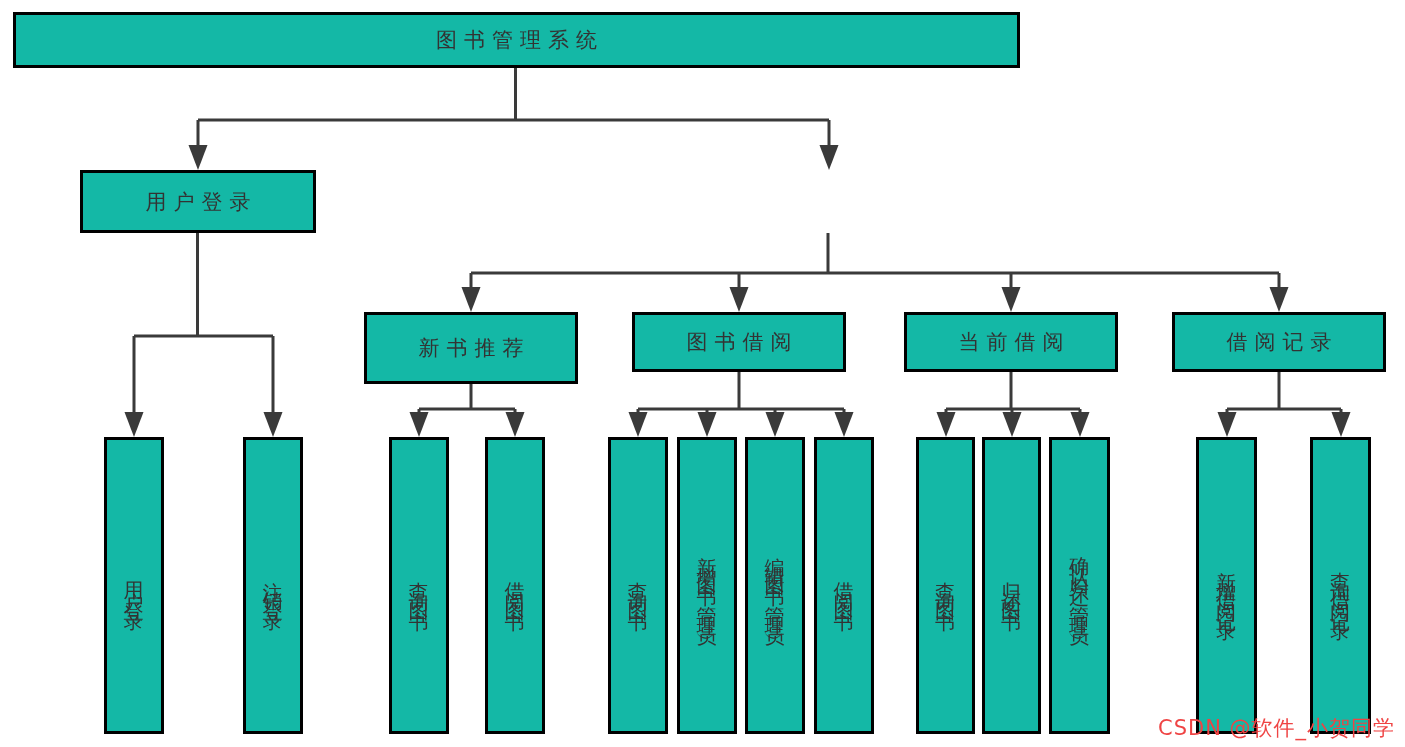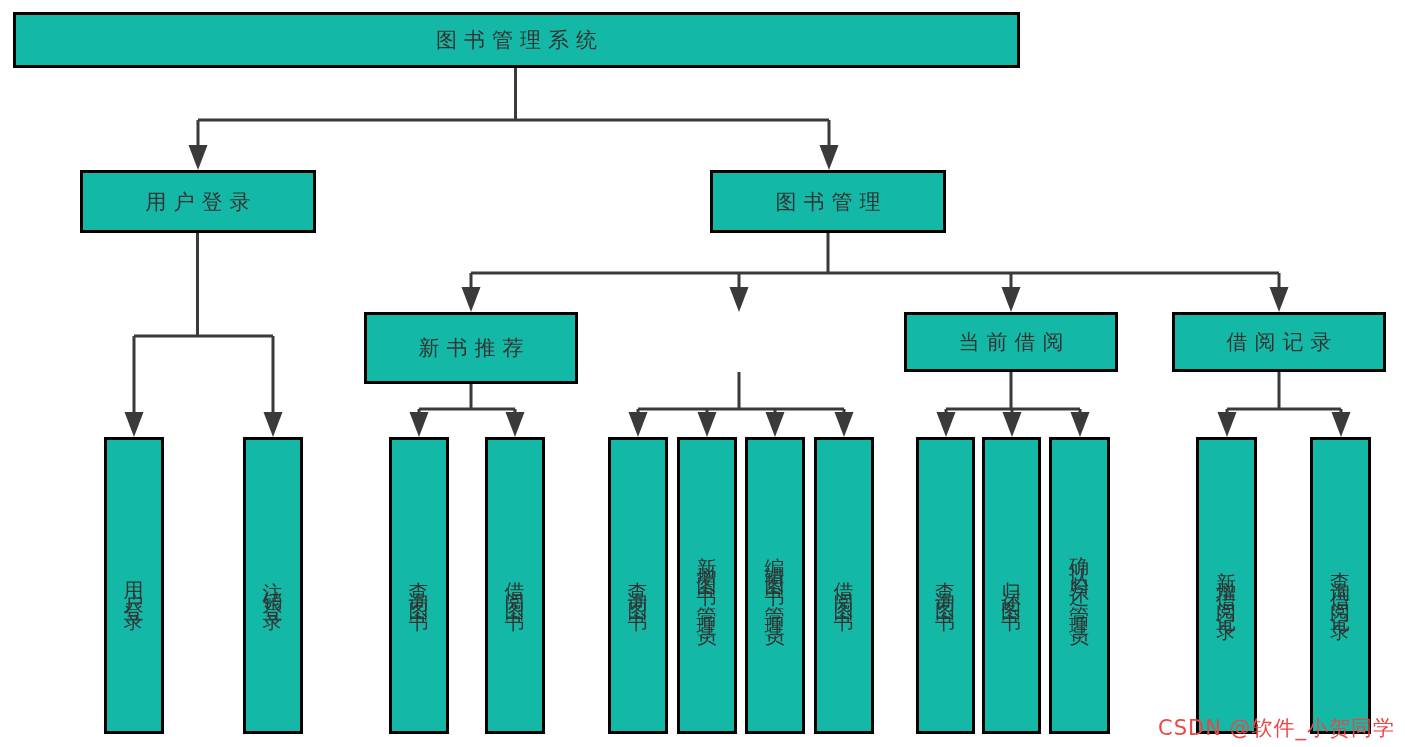--- a/index.html
+++ b/index.html
@@ -101,26 +101,26 @@
     </g>
   </svg>
 
   <div class="node" style="left:13px;top:12px;width:1007px;height:56px">
     <span class="htext">图书管理系统</span>
   </div>
 
   <div class="node" style="left:80px;top:170px;width:236px;height:63px">
     <span class="htext">用户登录</span>
   </div>
-  <div class="node" style="left:710px;top:170px;width:236px;height:63px">
-    <span class="htext">图书管理</span>
-  </div>
 
   <div class="node" style="left:364px;top:312px;width:214px;height:72px">
     <span class="htext">新书推荐</span>
+  </div>
+  <div class="node" style="left:632px;top:312px;width:214px;height:60px">
+    <span class="htext">图书借阅</span>
   </div>
   <div class="node" style="left:904px;top:312px;width:214px;height:60px">
     <span class="htext">当前借阅</span>
   </div>
   <div class="node" style="left:1172px;top:312px;width:214px;height:60px">
     <span class="htext">借阅记录</span>
   </div>
 
   <div class="node" style="left:104px;top:437px;width:60px;height:297px">
     <span class="vtext">用户登录</span>

